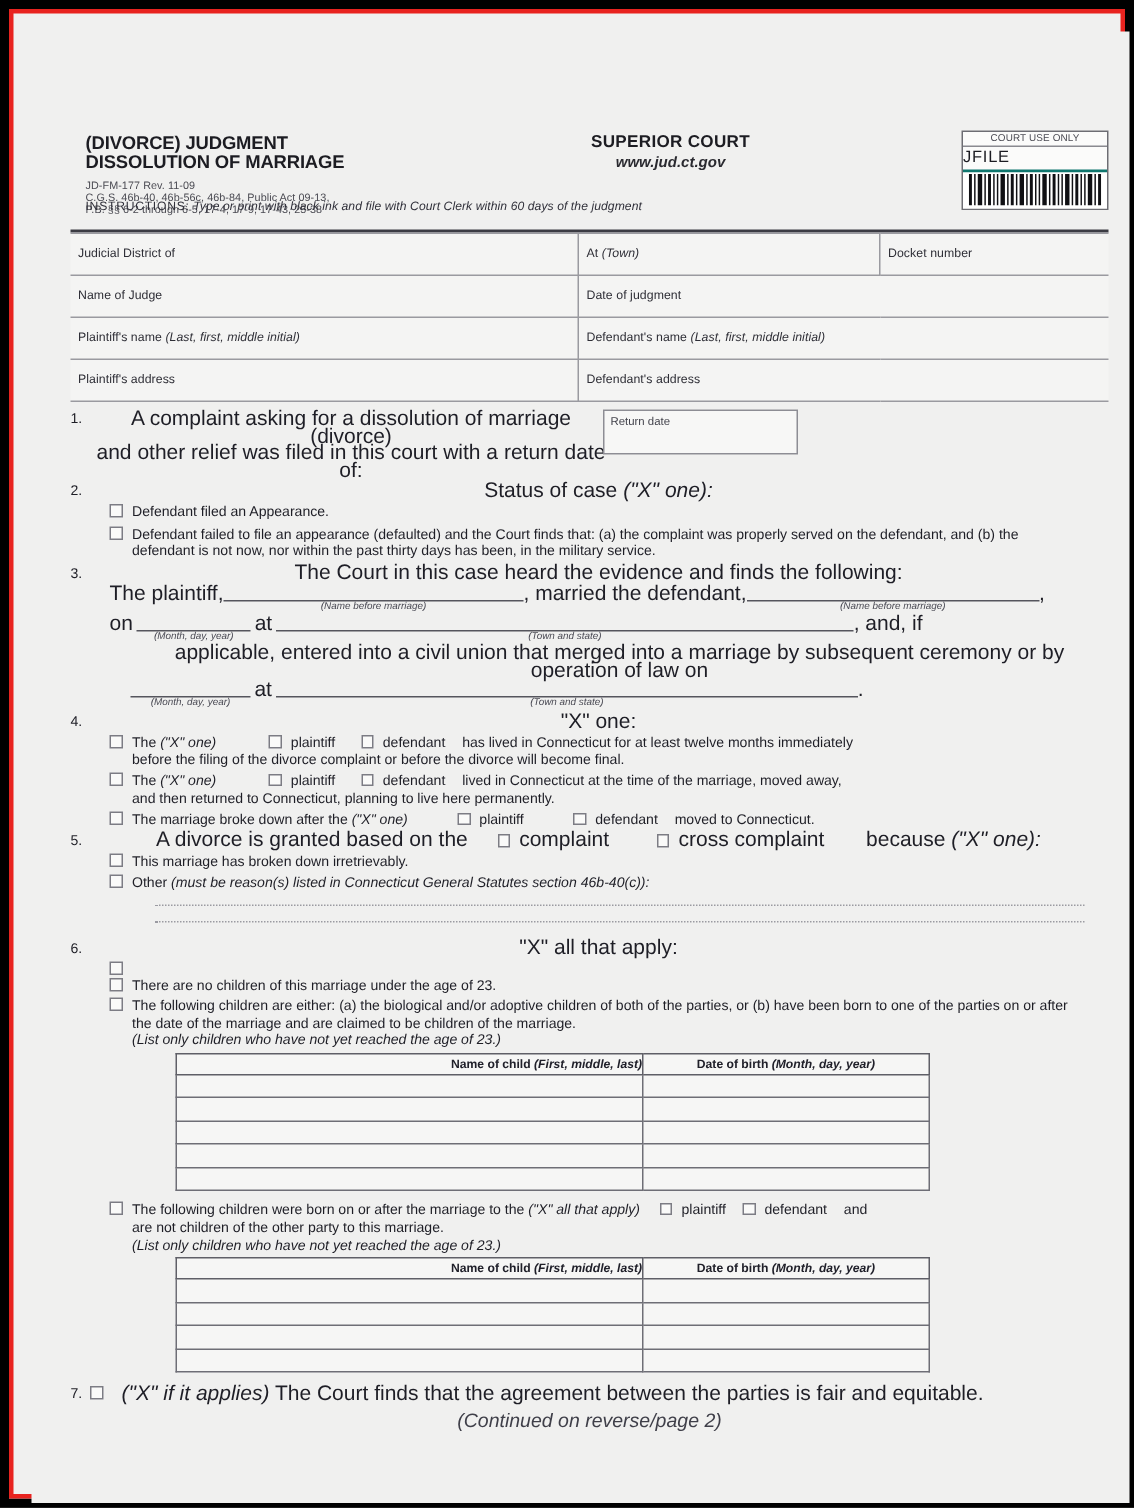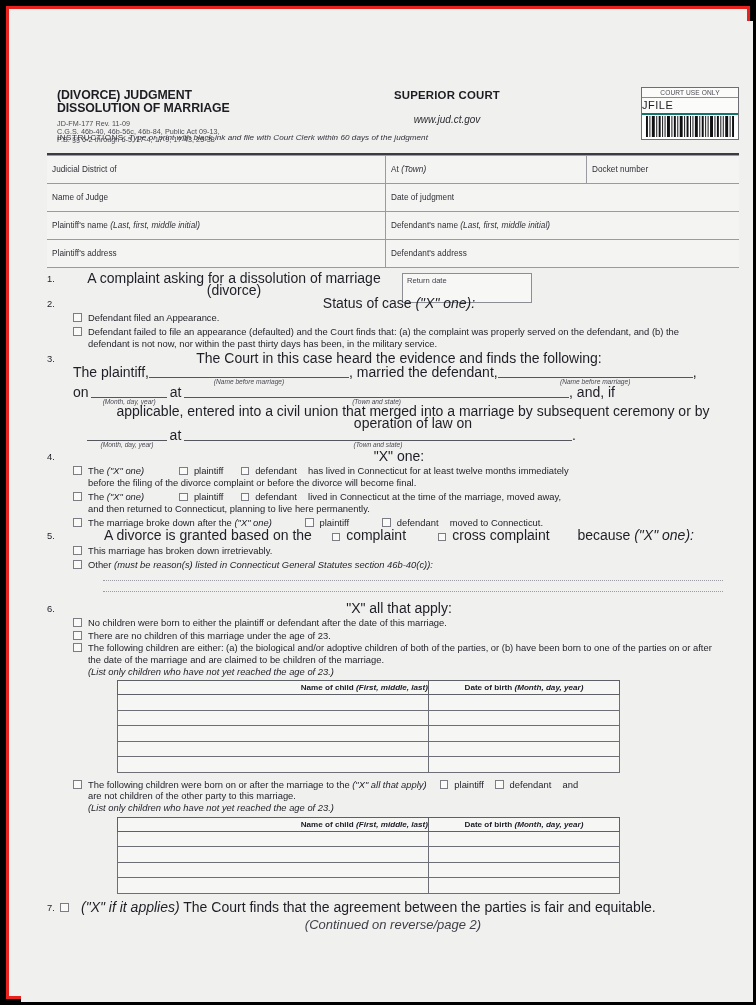--- a/index.html
+++ b/index.html
@@ -59,22 +59,22 @@
   }
   .hdr-center {
     position: absolute; left: 250px; top: 14px; width: 300px;
     text-align: center;
   }
   .ct-title {
     font-size: 11.4px; font-weight: bold; line-height: 13px;
     letter-spacing: 0.2px; color: #1c1c22;
   }
   .ct-url {
-    font-size: 10px; font-style: italic; font-weight: normal;
-    margin-top: 12px; color: #2a2a30;
+    font-size: 10px; font-style: italic; font-weight: bold;
+    margin-top: 1px; color: #2a2a30;
   }
   .jfile-box {
     position: absolute; right: 0px; top: 12px;
     width: 98px;
     border: 1px solid #6d6d73;
     background: #fbfbfa;
     box-sizing: border-box;
   }
   .jfile-top {
     font-size: 6.6px; text-align: center; color: #4c4c54;
@@ -310,20 +310,21 @@
           </tr>
         </tbody>
           </table>
 
         <div class="body">
 
           <div class="itm" style="margin-top:5px; position:relative;">
             <span class="num">1.</span>
             <div class="t" style="width:350px">
               <div>A complaint asking for a dissolution of marriage (divorce)</div>
+              <div>and other relief was filed in this court with a return date of:</div>
             </div>
             <div class="retbox">
               <span>Return date</span>
             </div>
           </div>
 
           <div class="itm" style="margin-top:2px">
             <span class="num">2.</span>
             <div class="t">
               <span>Status of case</span> <span class="i">("X" one):</span>
@@ -430,21 +431,20 @@
             <div class="dotted"></div>
             <div class="dotted"></div>
           </div>
 
           <div class="itm" style="margin-top:11px">
             <span class="num">6.</span>
             <div class="t">"X" all that apply:</div>
 
             <div class="cbrow indent1">
               <span class="cb"></span>
-              <span class="cbtxt">No children were born to either the plaintiff or defendant after the date of this marriage.</span>
             </div>
             <div class="cbrow indent1" style="margin-top:1px">
               <span class="cb"></span>
               <span class="cbtxt">There are no children of this marriage under the age of 23.</span>
             </div>
             <div class="cbrow indent1" style="margin-top:1px">
               <span class="cb"></span>
               <span class="cbtxt" style="width:635px">
                 <span>The following children are either: (a) the biological and/or adoptive children of both of the parties, or (b) have been born to one of the parties on or after the date of the marriage and are claimed to be children of the marriage.</span>
                 <div class="i">(List only children who have not yet reached the age of 23.)</div>

